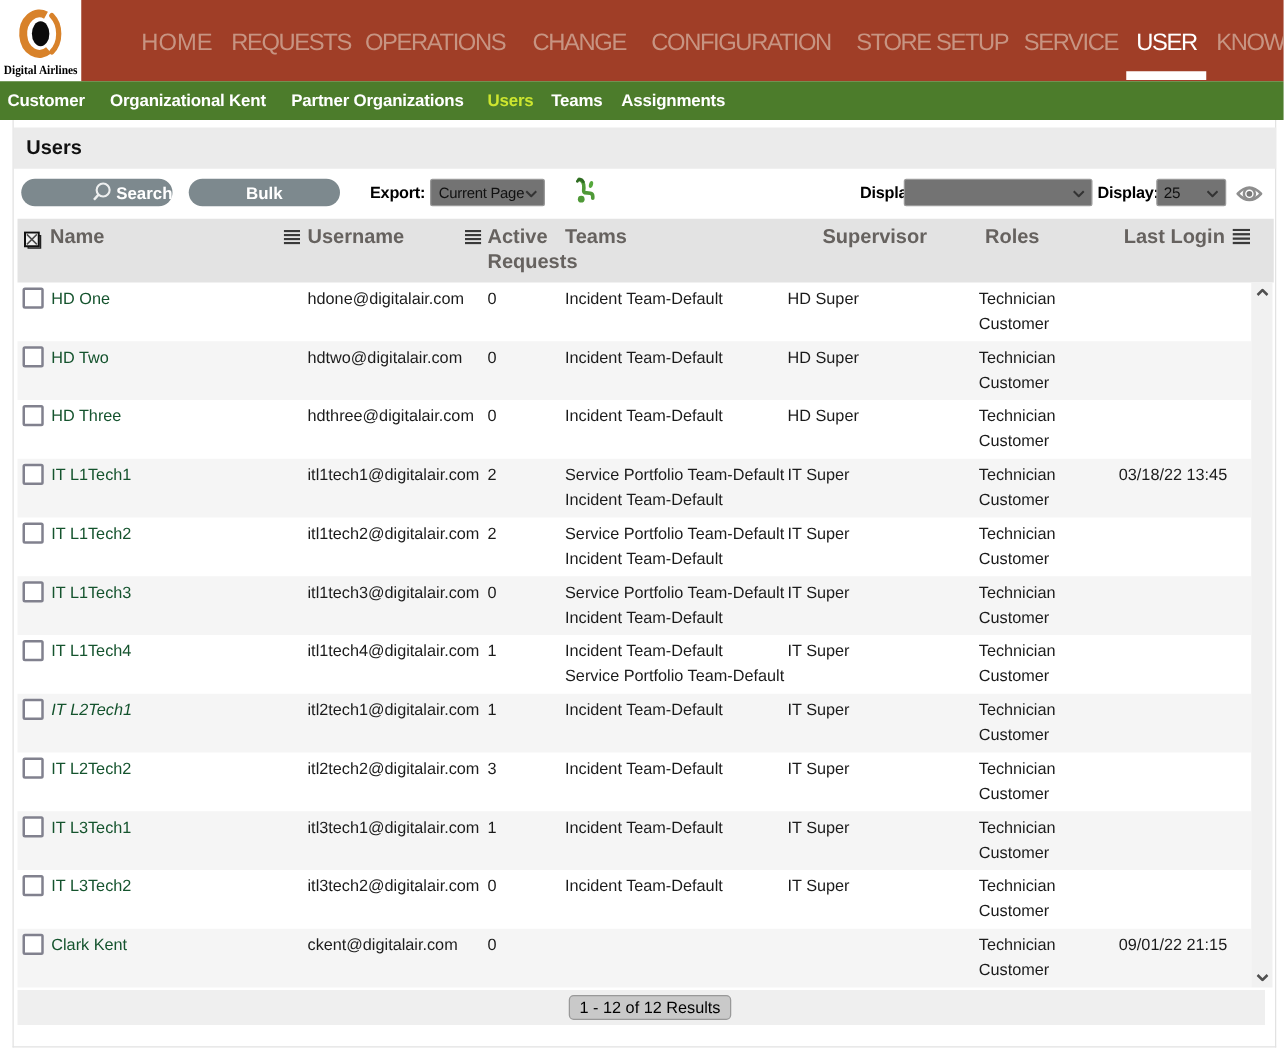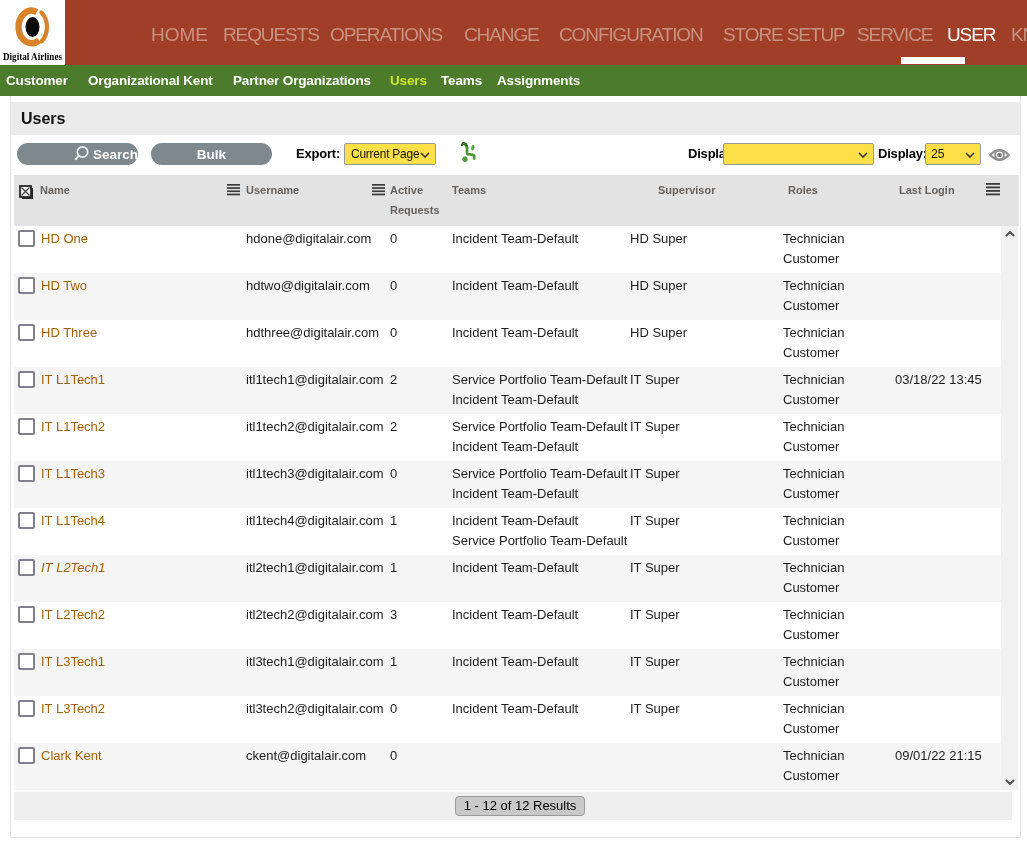--- a/index.html
+++ b/index.html
@@ -1,47 +1,47 @@
 <!DOCTYPE html>
 <html><head>
 <meta charset="utf-8">
 <style>
   html,body{margin:0;padding:0;background:#fff;}
   body{font-family:"Liberation Sans",sans-serif;width:1027px;height:847px;position:relative;overflow:hidden;}
   .abs{position:absolute;}
   
   #topbar{left:0;top:0;width:1027px;height:65px;background:#A03E27;}
-  .navitem{position:absolute;top:2px;height:65px;line-height:65px;font-size:19px;letter-spacing:-1.1px;color:#C79482;white-space:nowrap;margin-left:38px;}
+  .navitem{position:absolute;top:2px;height:65px;line-height:65px;font-size:19px;letter-spacing:-1.1px;color:#C79482;white-space:nowrap;}
   .navitem.active{color:#fff;}
   #userline{left:901px;top:57px;width:64px;height:7px;background:#fff;}
   #logo{left:0;top:0;width:65px;height:66px;background:#fff;}
   
   #greenbar{left:0;top:65px;width:1027px;height:31px;background:#4C7C2B;}
   .gitem{position:absolute;top:0;height:31px;line-height:31px;font-weight:bold;font-size:13.5px;letter-spacing:-0.15px;color:#fff;white-space:nowrap;}
   .gitem.active{color:#CDE62F;}
   
   .vline{width:1px;background:#E2E2E2;}
   .hline{height:1px;background:#E2E2E2;}
   
   #titlebar{left:11px;top:102px;width:1010px;height:33px;background:#EBEBEB;}
   #titlebar span{position:absolute;left:10px;top:0;height:33px;line-height:33px;font-weight:bold;font-size:16px;color:#111;}
   
   .pillbtn{position:absolute;top:143px;width:121px;height:22px;border-radius:11px;background:#7D898E;color:#fff;font-weight:bold;font-size:13.5px;display:flex;align-items:center;justify-content:center;}
   .blabel{position:absolute;top:143px;height:22px;line-height:22px;font-weight:bold;font-size:13px;letter-spacing:-0.2px;color:#000;}
-  .sel{position:absolute;top:143px;height:22px;background:#fde047;border:1px solid #9a9a9a;border-radius:2px;box-sizing:border-box;font-size:12.2px;letter-spacing:-0.15px;color:#111;line-height:20px;}
+  .sel{position:absolute;top:143px;height:22px;background:#737373;border:1px solid #9a9a9a;border-radius:2px;box-sizing:border-box;font-size:12.2px;letter-spacing:-0.15px;color:#111;line-height:20px;}
   .sel .chev{position:absolute;right:5px;top:8px;}
   
   #thead{left:14px;top:175px;width:1005px;height:51px;background:#E3E3E3;}
-  .hlabel{position:absolute;top:179.5px;font-weight:bold;font-size:11px;color:#66625F;line-height:20px;}
+  .hlabel{position:absolute;top:179.5px;font-weight:bold;font-size:16px;color:#66625F;line-height:20px;}
   #rows{left:14px;top:226px;width:987px;height:564px;}
   .row{position:absolute;left:0;width:987px;height:47px;}
   .row.alt{background:#F5F5F5;}
   .cell{position:absolute;top:2.5px;font-size:13px;color:#1B1B1B;line-height:20px;white-space:nowrap;}
   .cb{position:absolute;left:4px;top:4px;width:13px;height:13px;border:2px solid #81818E;border-radius:2px;background:#fff;}
-  .namelink{color:#a16207;}
+  .namelink{color:#14532d;}
   
   #sbar{left:1001px;top:226px;width:17px;height:564px;background:#F1F1F1;}
   
   #footbar{left:14px;top:792px;width:998px;height:28px;background:#EFEFEF;}
   #fpill{position:absolute;left:455px;top:796px;width:128px;height:18px;background:#C9C9C9;border:1px solid #999;border-radius:4px;font-size:13px;color:#000;text-align:center;line-height:18px;}
 </style>
 </head>
 <body>
 <div class="abs" id="topbar"></div>
 <div class="abs" id="userline"></div>

